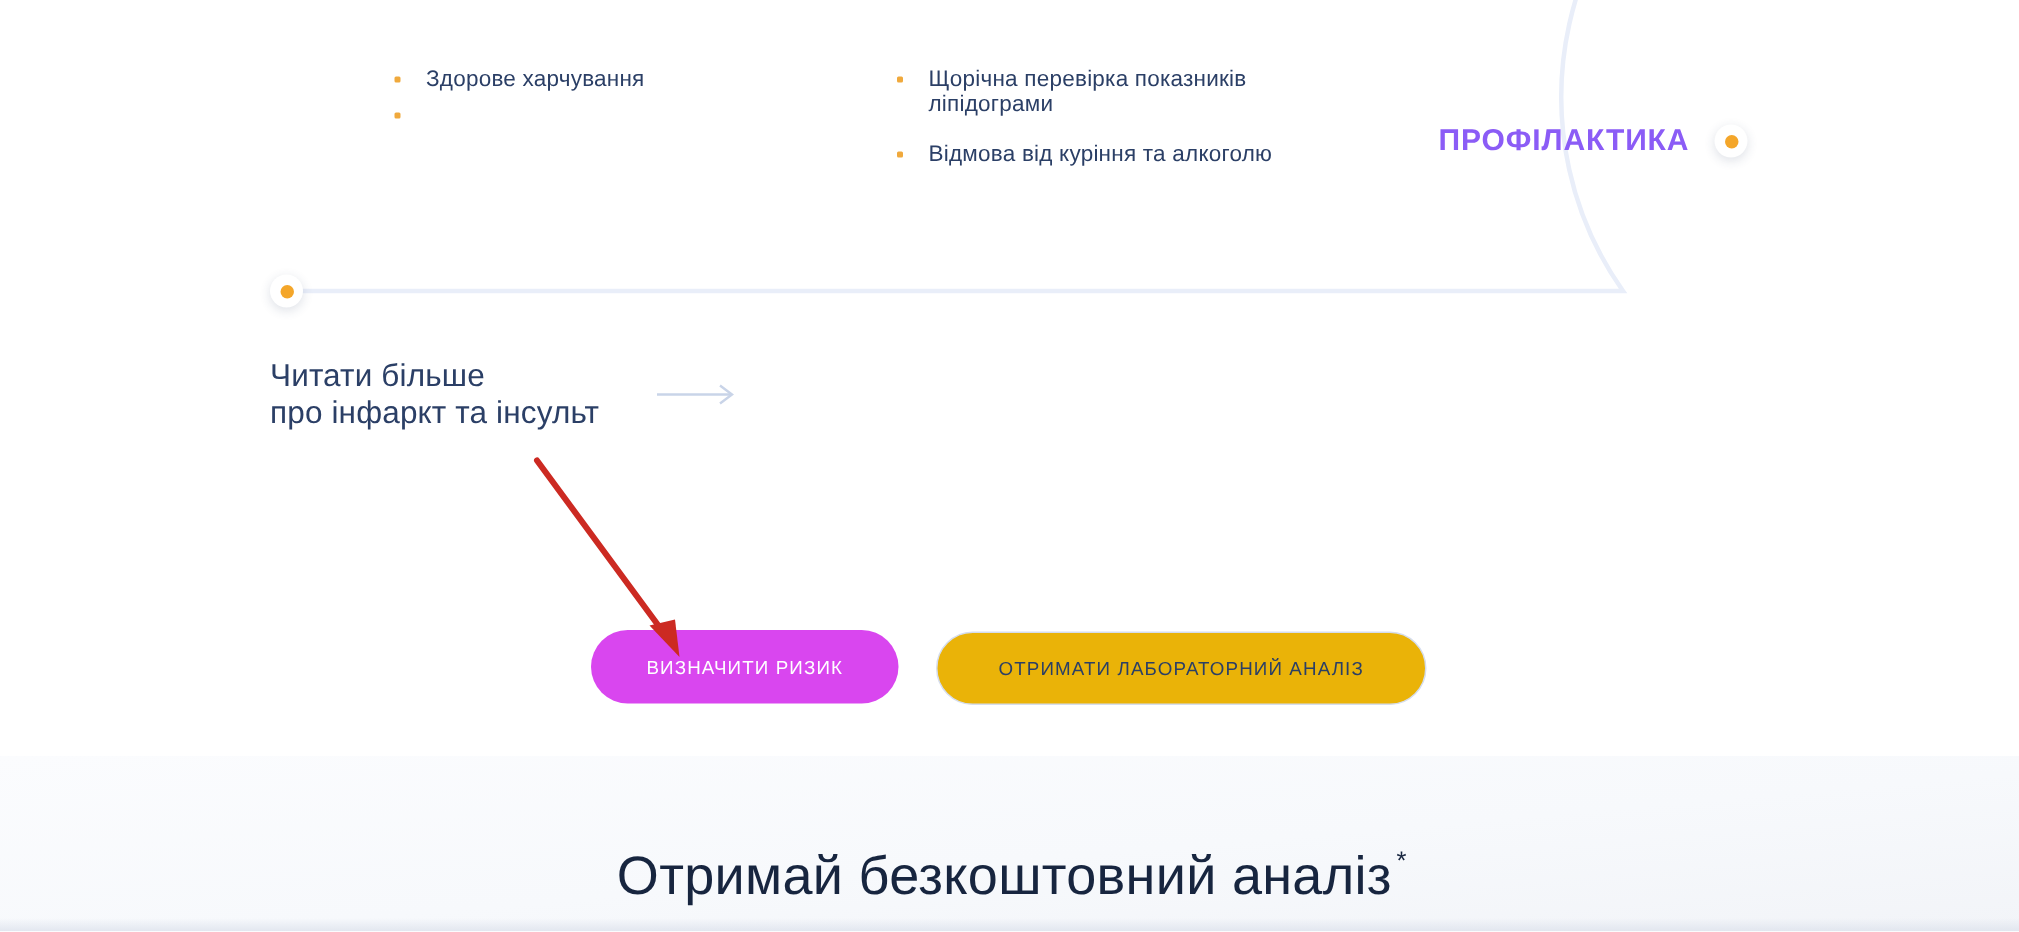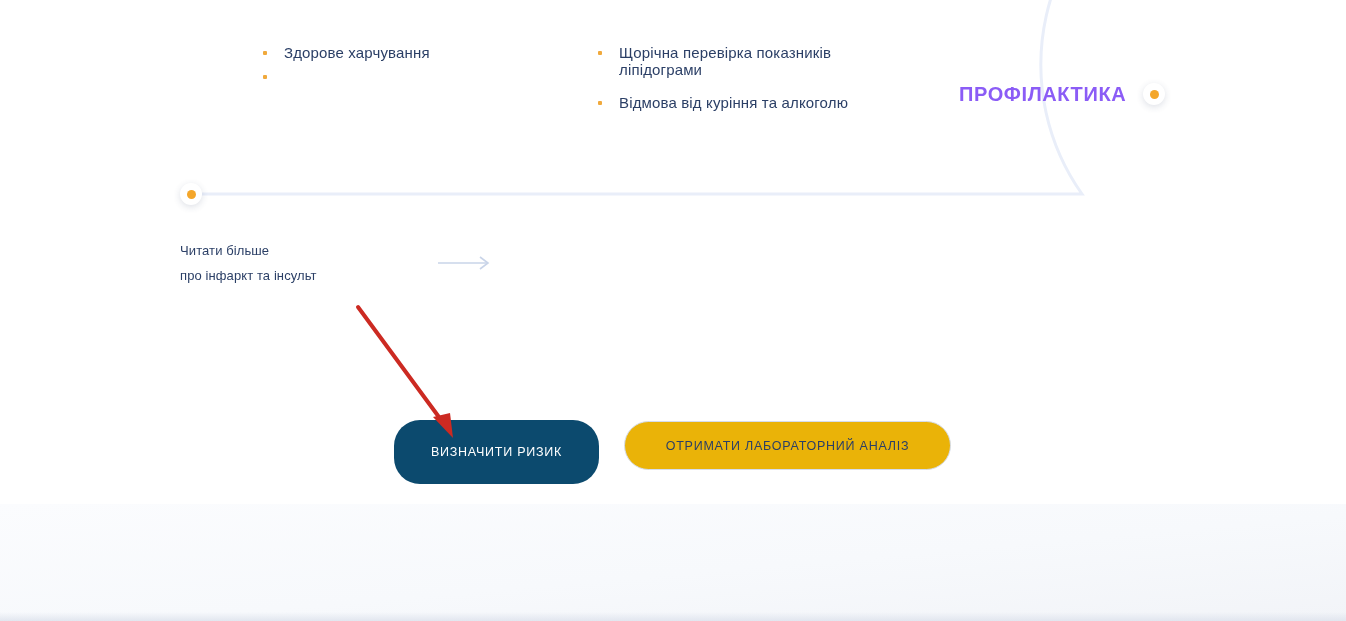--- a/index.html
+++ b/index.html
@@ -111,44 +111,44 @@
     background: #f4a62a;
   }
   .node.node-right { left: 1143px; top: 83px; }
   .node.node-left  { left: 180px;  top: 183px; }
 
   
   .readmore {
     position: absolute;
     left: 180px;
     top: 238px;
-    font-size: 13px;
+    font-size: 21px;
     line-height: 25px;
     color: #2b3f66;
     letter-spacing: 0.1px;
     white-space: pre-line;
   }
   .readmore-arrow {
     position: absolute;
     left: 437px;
     top: 252px;
     width: 54px;
     height: 22px;
   }
 
   
   .btn-primary {
     position: absolute;
     left: 394px;
     top: 420px;
     width: 205px;
-    height: 64px;
+    height: 49px;
     border: none;
     border-radius: 26px;
-    background: #0c4a6e;
+    background: #d946ef;
     color: #ffffff;
     font-size: 12.5px;
     letter-spacing: 0.75px;
     font-family: "Liberation Sans", sans-serif;
     cursor: pointer;
   }
   .btn-secondary {
     position: absolute;
     left: 624px;
     top: 421px;
@@ -247,14 +247,17 @@
   </svg>
 
   <button class="btn-primary">ВИЗНАЧИТИ РИЗИК</button>
   <button class="btn-secondary">ОТРИМАТИ ЛАБОРАТОРНИЙ АНАЛІЗ</button>
 
   <svg class="annotation-arrow" viewBox="0 0 140 160" xmlns="http://www.w3.org/2000/svg">
     <line x1="18" y1="17" x2="107" y2="138" stroke="#cc2a22" stroke-width="4" stroke-linecap="round"></line>
     <polygon points="113,148 93,127 110,123" fill="#cc2a22"></polygon>
   </svg>
 
+  <div class="bottom-heading">
+    <span>Отримай безкоштовний аналіз</span><sup>*</sup>
+  </div>
 
 </div>
 
 </body></html>

